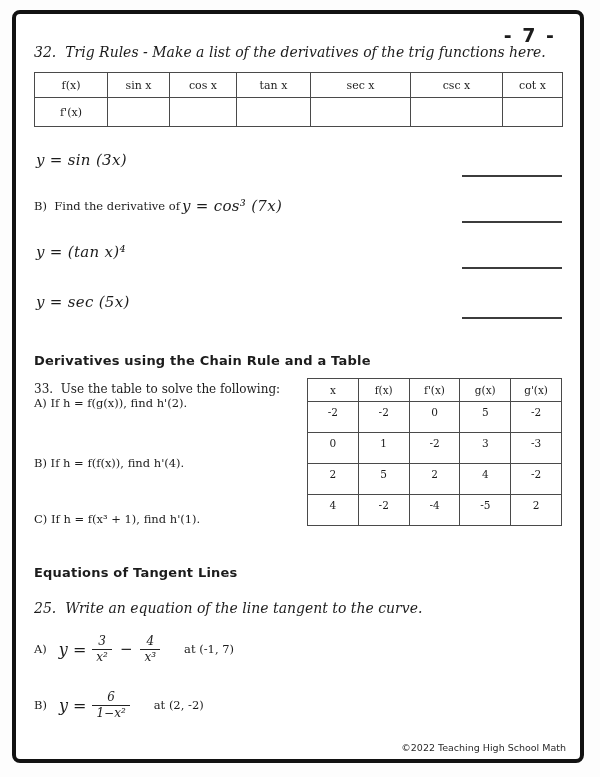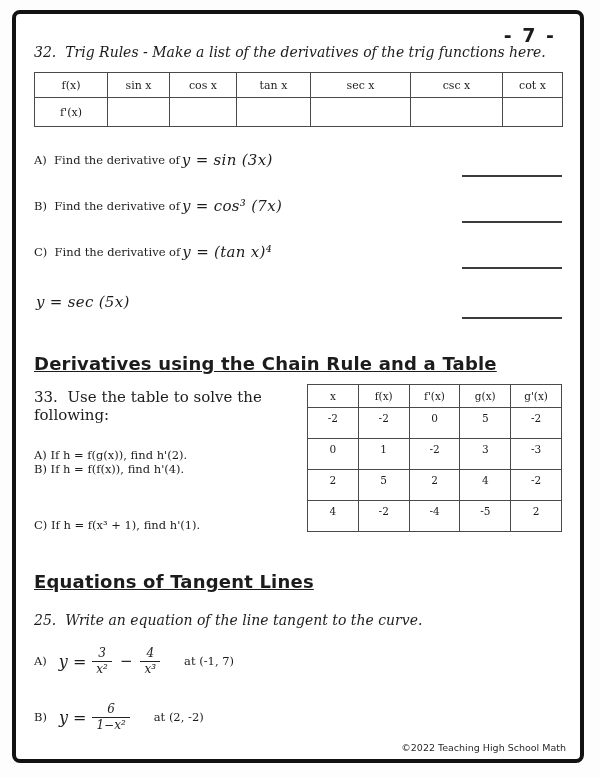--- a/index.html
+++ b/index.html
@@ -50,41 +50,41 @@
   }
   .answer-line {
     margin-left: auto; align-self: flex-end;
     width: 100px; height: 0;
     border-bottom: 2px solid #3c3c3c; margin-bottom: 6px;
   }
 
   
   .section-heading {
     font-family: "DejaVu Sans", sans-serif;
-    font-weight: bold; font-size: 18px;
-    text-decoration: underline; letter-spacing: 0.2px;
+    font-weight: bold; font-size: 13px;
+    letter-spacing: 0.2px;
   }
   .section-heading.chain { margin-top: 28px; }
   .section-heading.tangent { margin-top: 39px; }
 
   
   .q33-block { position: relative; }
   .q33-block::after { content: ""; display: block; clear: both; }
   table.values-table {
     float: right; width: 255px; margin-top: 10px;
     border-collapse: collapse; table-layout: fixed;
     font-size: 10.5px; text-align: center;
   }
   table.values-table td { border: 1px solid #4a4a4a; padding: 0; }
   table.values-table tr.hdr td { height: 22px; }
   table.values-table tr.data td { height: 26px; vertical-align: top; padding-top: 4px; }
-  .q33-title { font-size: 15px; padding-top: 14px; }
+  .q33-title { font-size: 12px; padding-top: 14px; }
   .q33-part { font-size: 11.5px; width: 270px; }
-  .q33-part.a { margin-top: 24px; }
-  .q33-part.b { }
+  .q33-part.a { }
+  .q33-part.b { margin-top: 46px; }
   .q33-part.c { margin-top: 42px; }
 
   
   .q34-row {
     display: flex; align-items: center;
     height: 42px;
   }
   .q34-row.a { margin-top: 12px; }
   .q34-row.b { margin-top: 14px; }
   .part-label { font-size: 11.5px; }
@@ -144,33 +144,31 @@
       <td></td>
       <td></td>
       <td></td>
       <td></td>
       <td></td>
     </tr>
   </tbody>
     </table>
 
   <div class="prob-row first">
-    <span class="prob-prompt keep-ws">A)  Find the derivative of</span>
     <span class="math">y = sin (3x)</span>
     <span class="answer-line"></span>
   </div>
 
   <div class="prob-row">
     <span class="prob-prompt keep-ws">B)  Find the derivative of</span>
     <span class="math">y = cos³ (7x)</span>
     <span class="answer-line"></span>
   </div>
 
   <div class="prob-row">
-    <span class="prob-prompt keep-ws">C)  Find the derivative of</span>
     <span class="math">y = (tan x)⁴</span>
     <span class="answer-line"></span>
   </div>
 
   <div class="prob-row last">
     <span class="math">y = sec (5x)</span>
     <span class="answer-line"></span>
   </div>
 
   <div class="section-heading chain">Derivatives using the Chain Rule and a Table</div>

